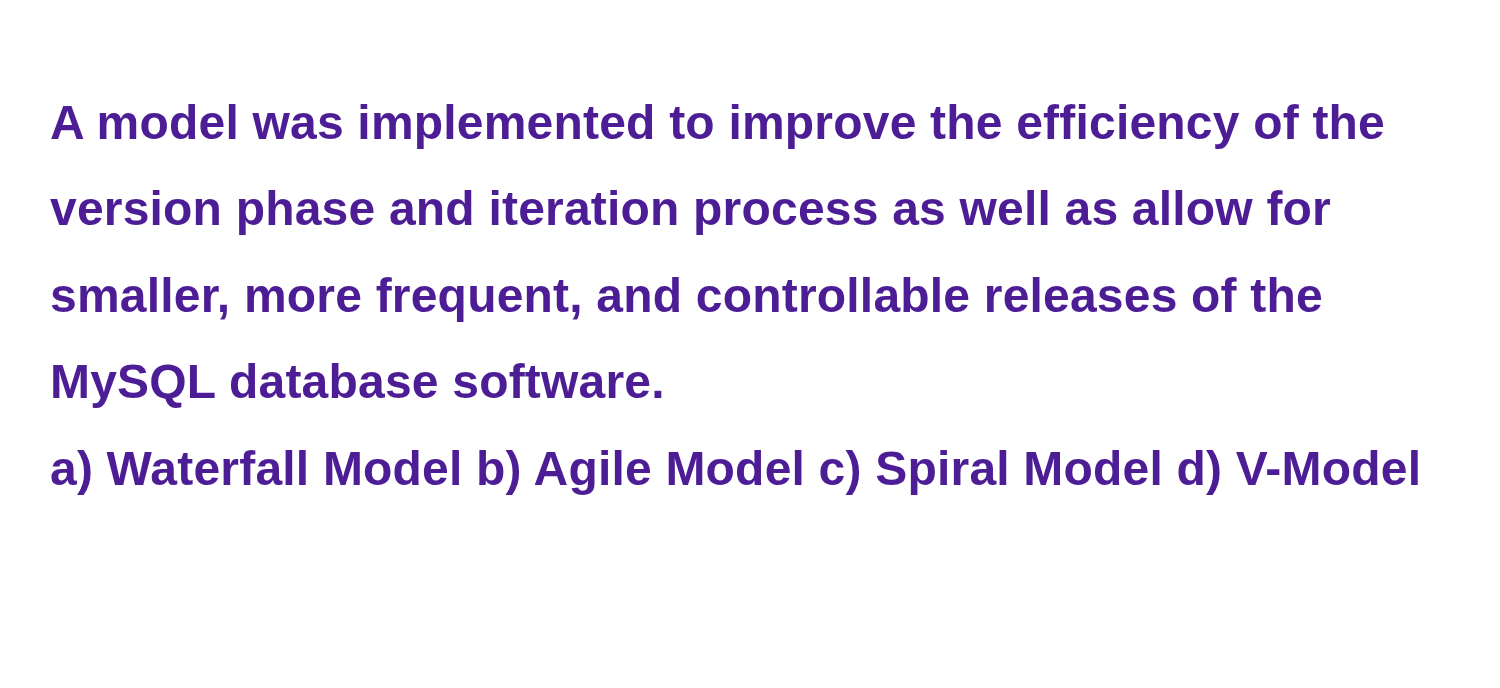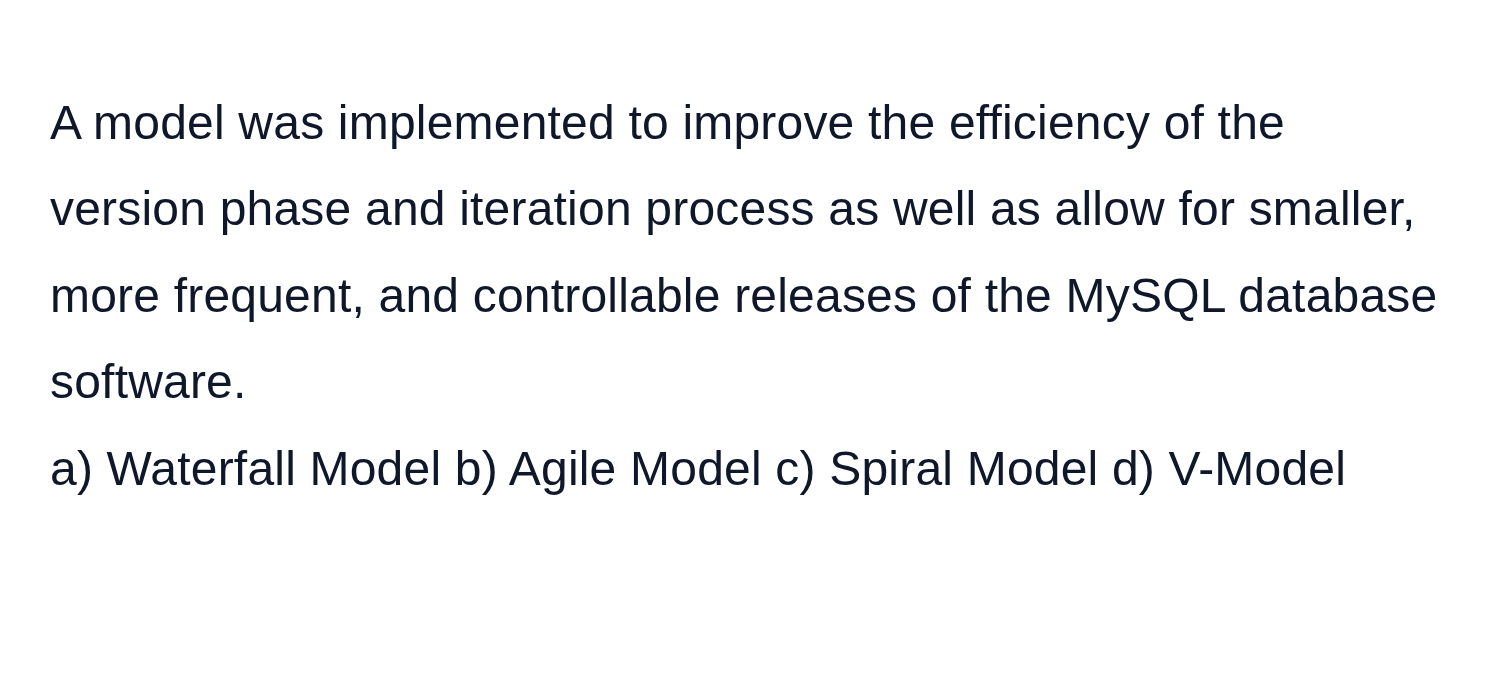--- a/index.html
+++ b/index.html
@@ -10,22 +10,22 @@
     body {
       font-family: -apple-system, BlinkMacSystemFont, "Segoe UI", Helvetica, Arial, sans-serif;
       background: #ffffff;
       width: 1500px;
       height: 688px;
       padding: 80px 50px 50px 50px;
     }
     .question-container {
       font-size: 48px;
       line-height: 1.8;
-      color: #0f172a;
-      font-weight: 400;
+      color: #4c1d95;
+      font-weight: 700;
     }
     .question-text {
       letter-spacing: 0.2px;
     }
     .options-text {
       letter-spacing: 0.2px;
       margin-top: 20px;
     }
   </style>
 </head>

